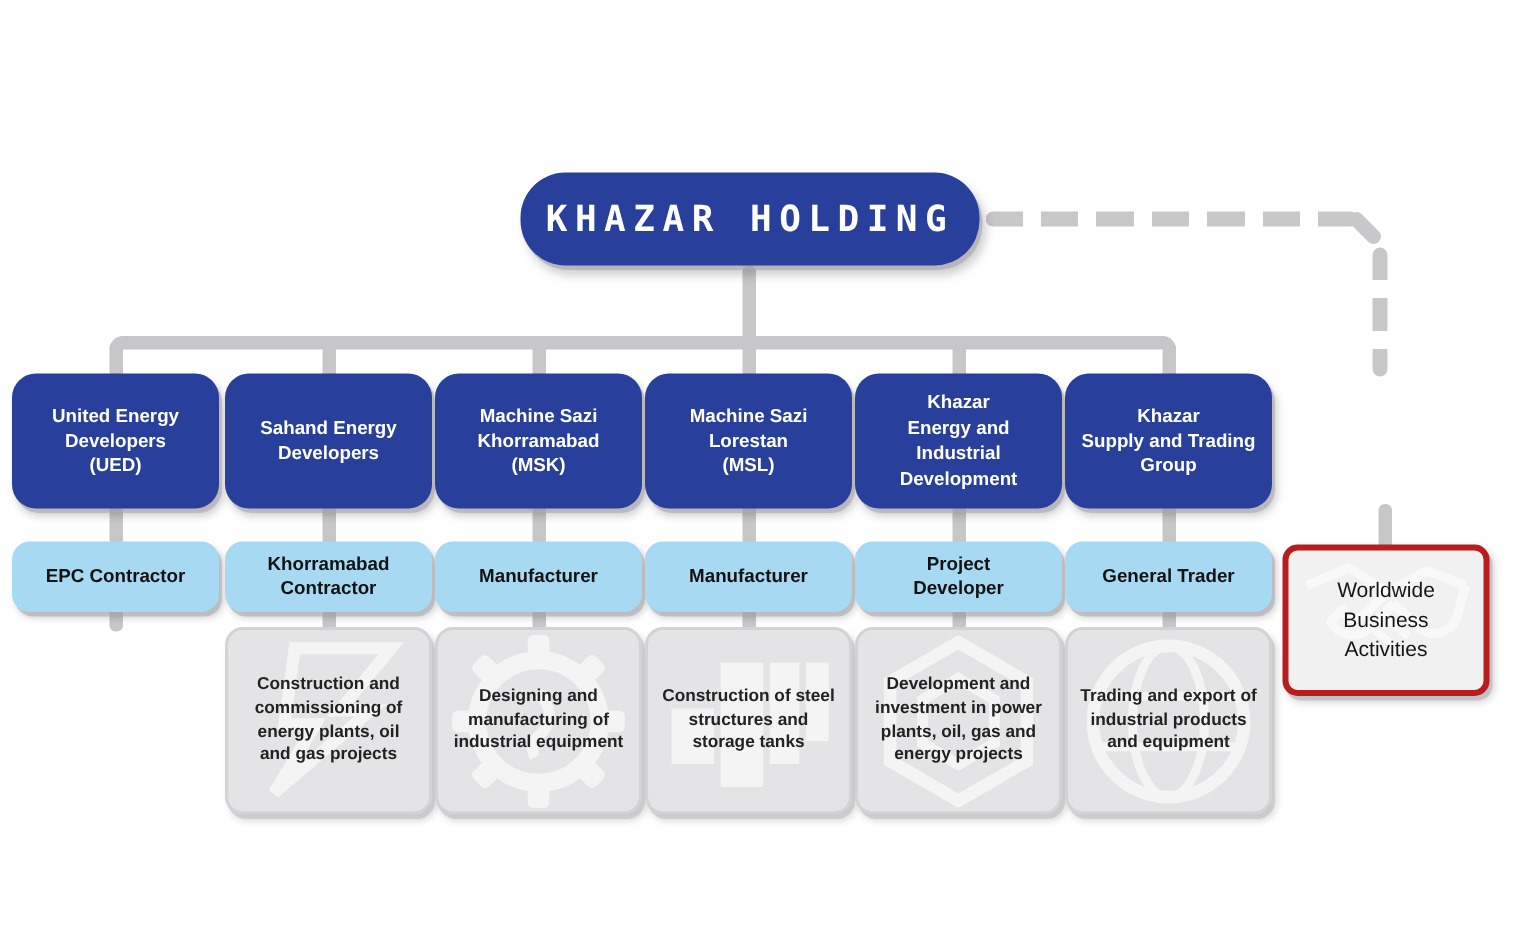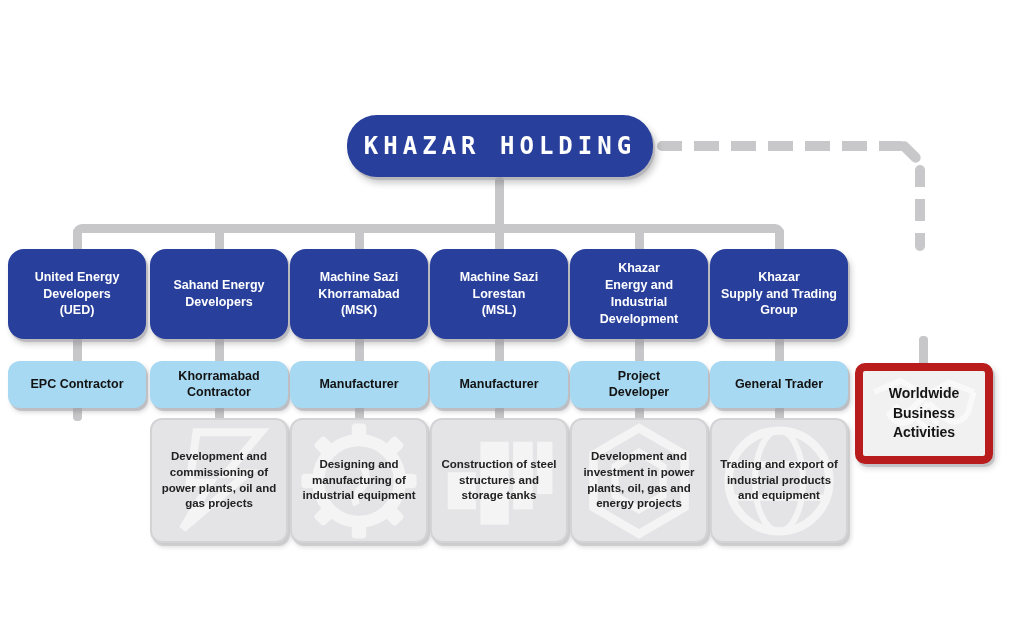--- a/index.html
+++ b/index.html
@@ -56,22 +56,22 @@
     padding:3px 6px;white-space:pre-line;
     box-shadow:2px 3px 0 rgba(170,170,176,.55), 3px 4px 5px rgba(0,0,0,.18);
   }
   .desc{
     top:418px;height:125px;background:#E4E4E6;border:2px solid #d3d3d6;border-radius:12px;
     color:#222222;font-weight:bold;font-size:11.5px;line-height:1.35;
     padding:6px 8px;overflow:hidden;
     box-shadow:2px 3px 0 rgba(185,185,190,.5), 3px 4px 5px rgba(0,0,0,.15);
   }
   .worldwide{
-    top:363px;height:101px;background:#F1F1F2;border:8px solid #b91c1c;border-radius:10px;
-    color:#151515;font-weight:bold;font-size:14px;line-height:1.4;
+    top:363px;height:101px;background:#F1F1F2;border:4px solid #b91c1c;border-radius:10px;
+    color:#151515;font-weight:normal;font-size:14px;line-height:1.4;
     white-space:pre-line;overflow:hidden;
     box-shadow:2px 3px 0 rgba(175,175,180,.55), 3px 4px 6px rgba(0,0,0,.18);
   }
   .wm{position:absolute;left:0;top:0;width:100%;height:100%;
       display:flex;align-items:center;justify-content:center;pointer-events:none;}
   .wm svg{opacity:.6;}
   .box .txt{position:relative;z-index:2;}
 </style>
 </head>
 <body>
@@ -124,21 +124,21 @@
 Developers</span></div>
     <div class="box role">
       <span class="txt">Khorramabad
 Contractor</span></div>
     <div class="box desc">
       <span class="wm">
         <svg width="115" height="115" viewBox="0 0 100 100">
             <path d="M30 8 L86 8 L56 44 L74 44 L18 92 L42 52 L24 52 Z" fill="none" stroke="#ffffff" stroke-width="7"></path>
           </svg>
       </span>
-      <span class="txt">Development and commissioning of power plants, oil and gas projects</span>
+      <span class="txt">Construction and commissioning of energy plants, oil and gas projects</span>
       </div>
   </div>
 
   <div class="col c3">
     <div class="box company">
       <span class="txt">Machine Sazi
 Khorramabad
 (MSK)</span></div>
     <div class="box role">
       <span class="txt">Manufacturer</span></div>

